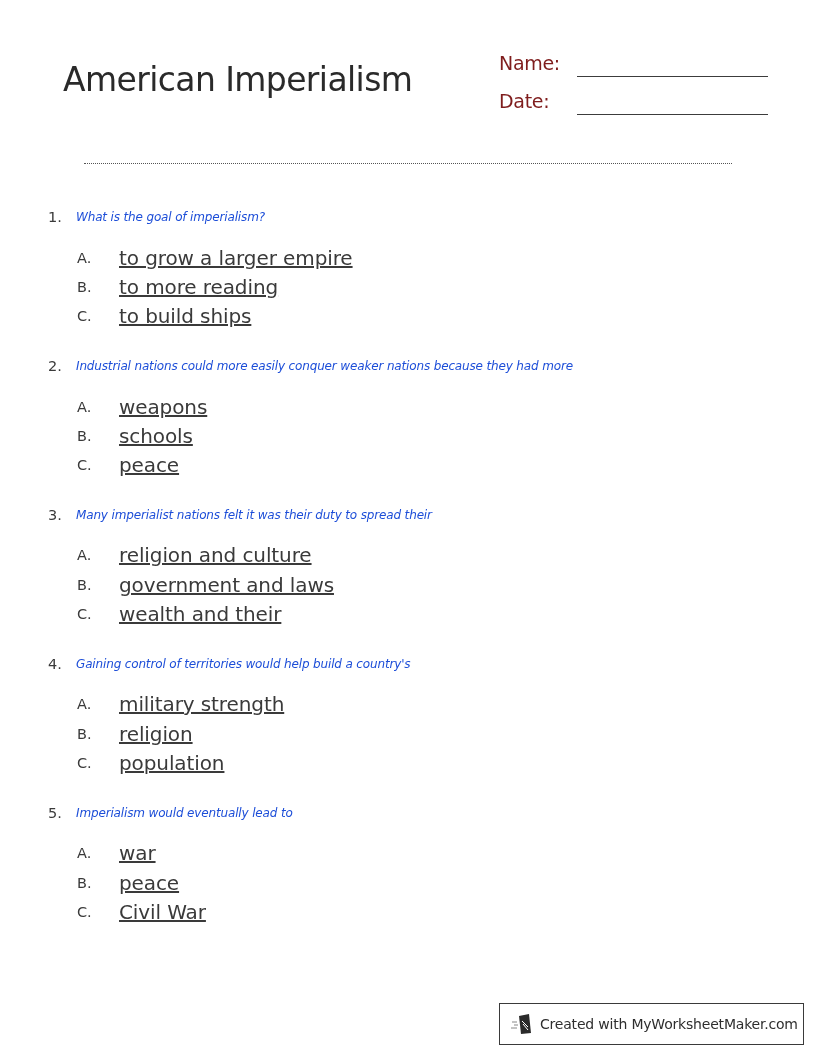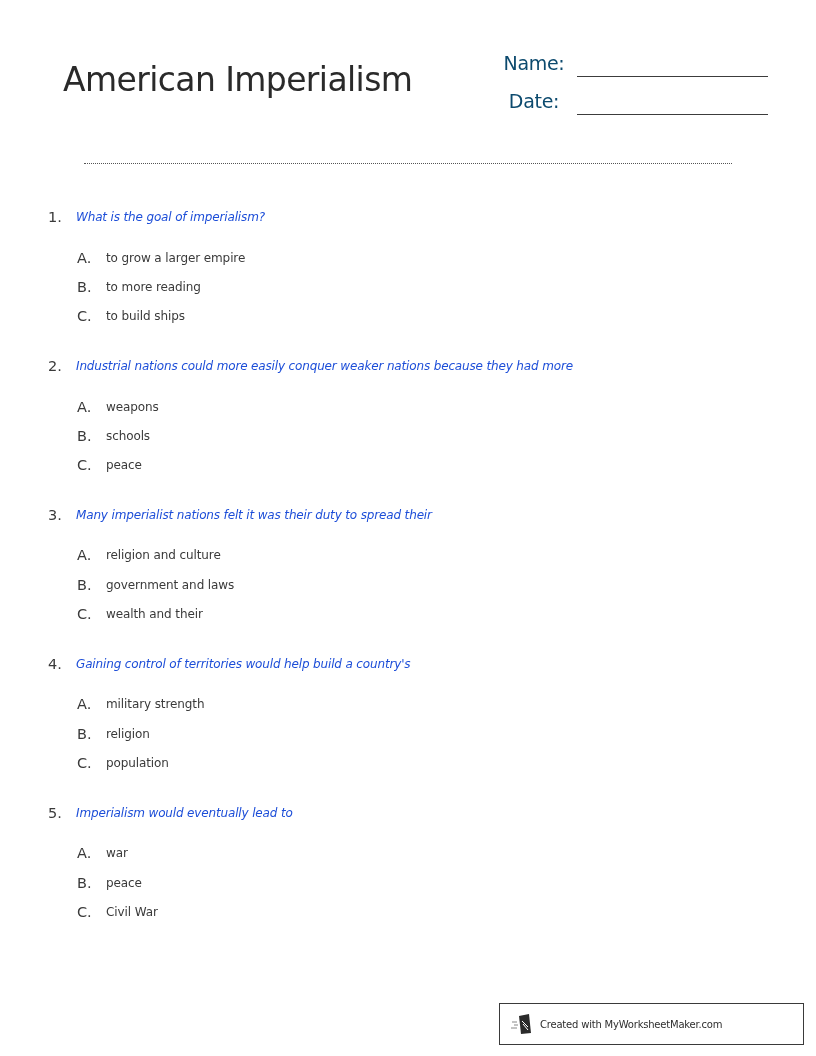--- a/index.html
+++ b/index.html
@@ -8,21 +8,21 @@
       font-family: "DejaVu Sans", "Liberation Sans", sans-serif;
       color: #3a3a3a;
     }
     .title {
       position: absolute; left: 47px; top: 44px;
       font-size: 33px; font-weight: normal; color: #2a2a2a;
       letter-spacing: -0.6px; margin: 16px; white-space: nowrap;
     }
     .field-row { position: absolute; display: flex; align-items: flex-end; }
     .field-label {
-      font-size: 19px; color: #0c4a6e; text-align: center; width: 70px;
+      font-size: 19px; color: #7f1d1d; text-align: left; width: 70px;
       letter-spacing: -0.3px; line-height: 22px;
     }
     .field-line {
       position: absolute; left: 577px; width: 191px; height: 0;
       border-top: 1.5px solid #3c3c3c;
     }
     .divider {
       position: absolute; left: 84px; top: 163px; width: 648px; height: 0;
       border-top: 1px dotted #555;
     }
@@ -36,31 +36,32 @@
       font-size: 12px; color: #1d4ed8; white-space: nowrap; line-height: 18px;
       letter-spacing: -0.15px;
       font-style: italic;
     }
     .opt { position: absolute; left: 0; width: 816px; height: 18px; }
     .opt-letter {
       position: absolute; left: 77px; top: 0;
       font-size: 14.5px; color: #3a3a3a; line-height: 18px;
     }
     .opt-text {
-      position: absolute; left: 106px; top: 0;
-      font-size: 12px; color: #3a3a3a; line-height: 18px; white-space: nowrap;
+      position: absolute; left: 119px; top: 0;
+      font-size: 20px; color: #3a3a3a; line-height: 18px; white-space: nowrap;
       letter-spacing: -0.1px;
+      text-decoration: underline;
     }
     .footer {
       position: absolute; left: 499px; top: 1003px; width: 305px; height: 42px;
       border: 1.5px solid #3a3a3a; box-sizing: border-box;
       display: flex; align-items: center;
     }
     .footer-icon { width: 22px; height: 22px; margin-left: 11px; margin-right: 7px; }
-    .footer-text { font-size: 10px; color: #2e2e2e; white-space: nowrap; letter-spacing: -0.2px; }
+    .footer-text { font-size: 14px; color: #2e2e2e; white-space: nowrap; letter-spacing: -0.2px; }
   </style>
 </head>
 <body>
 
 <h1 class="title">American Imperialism</h1>
 
 <div class="field-row" style="left:499px; top:52px;">
   <span class="field-label">Name:</span>
 </div>
 <div class="field-line" style="top:76px;"></div>

